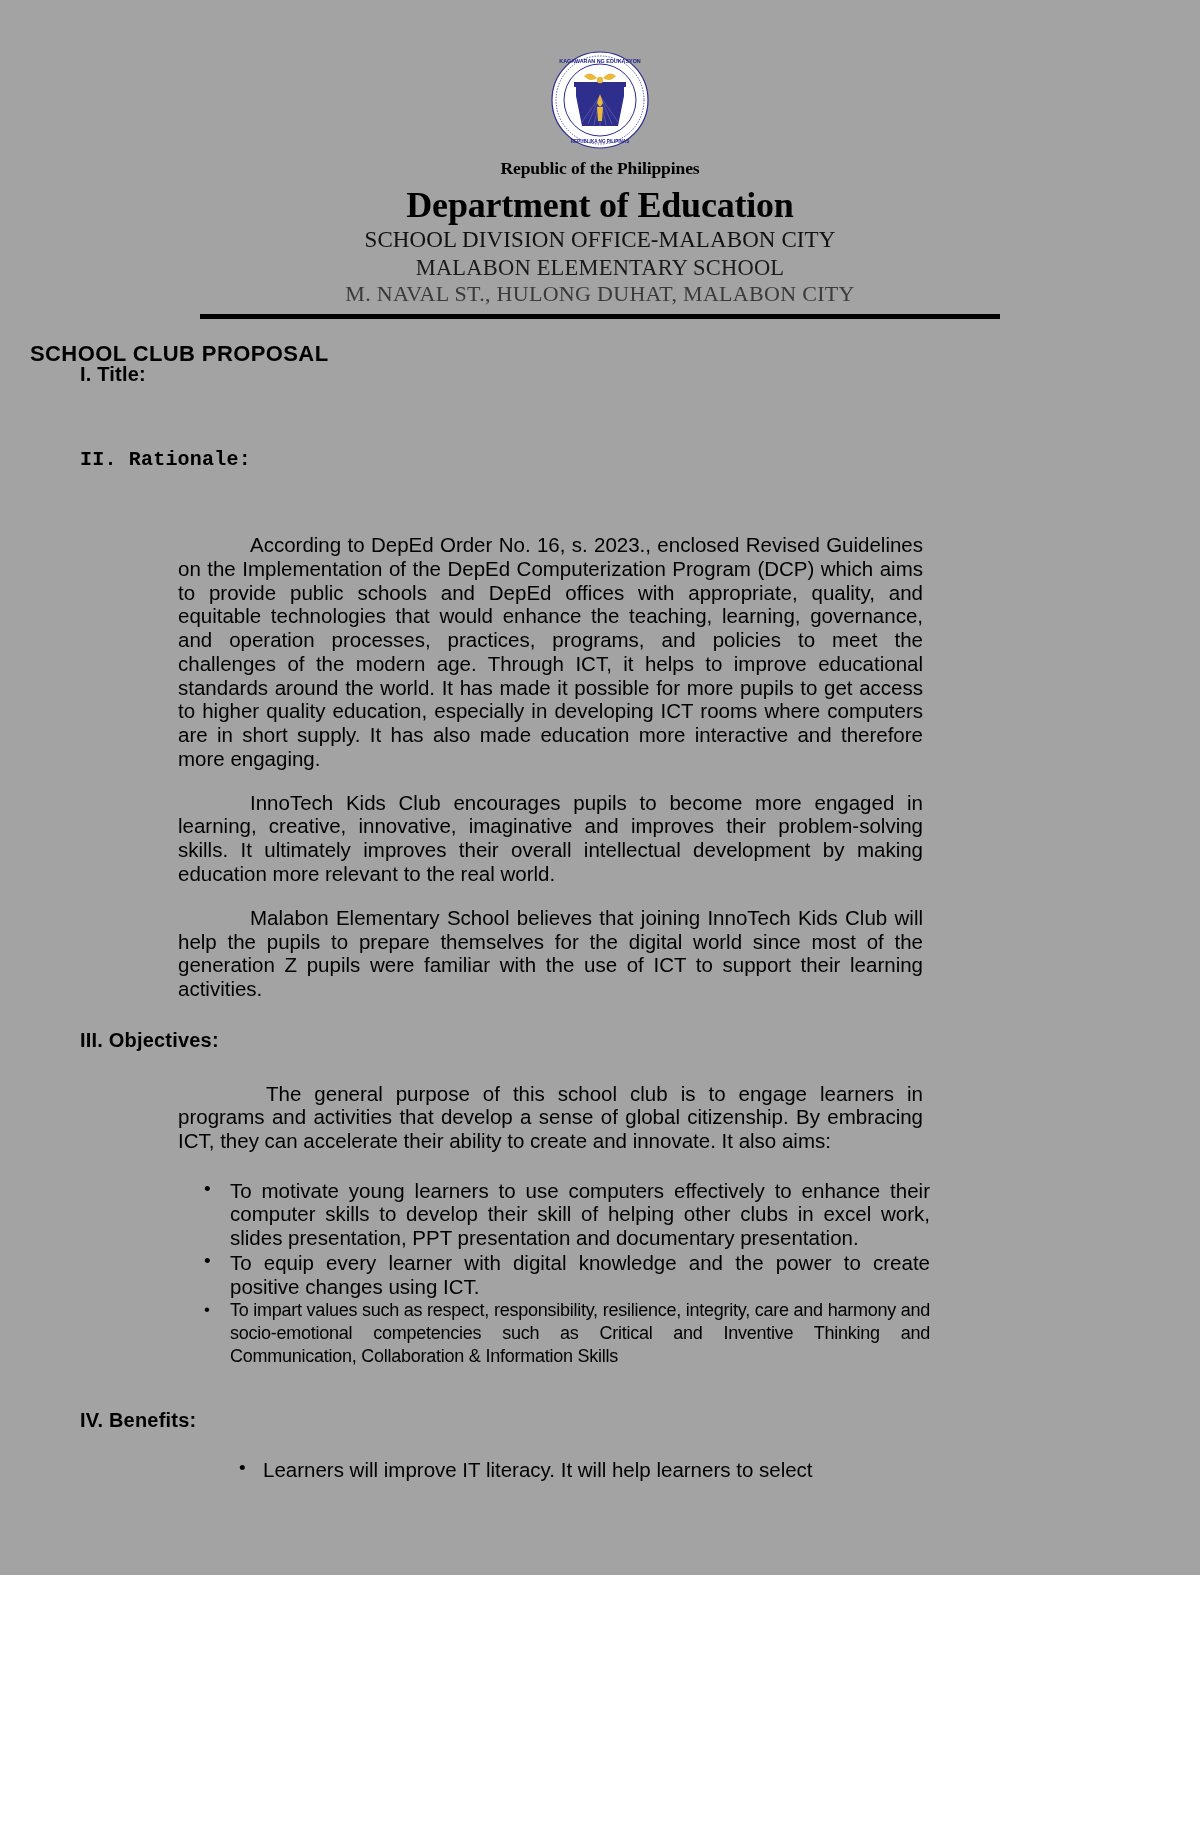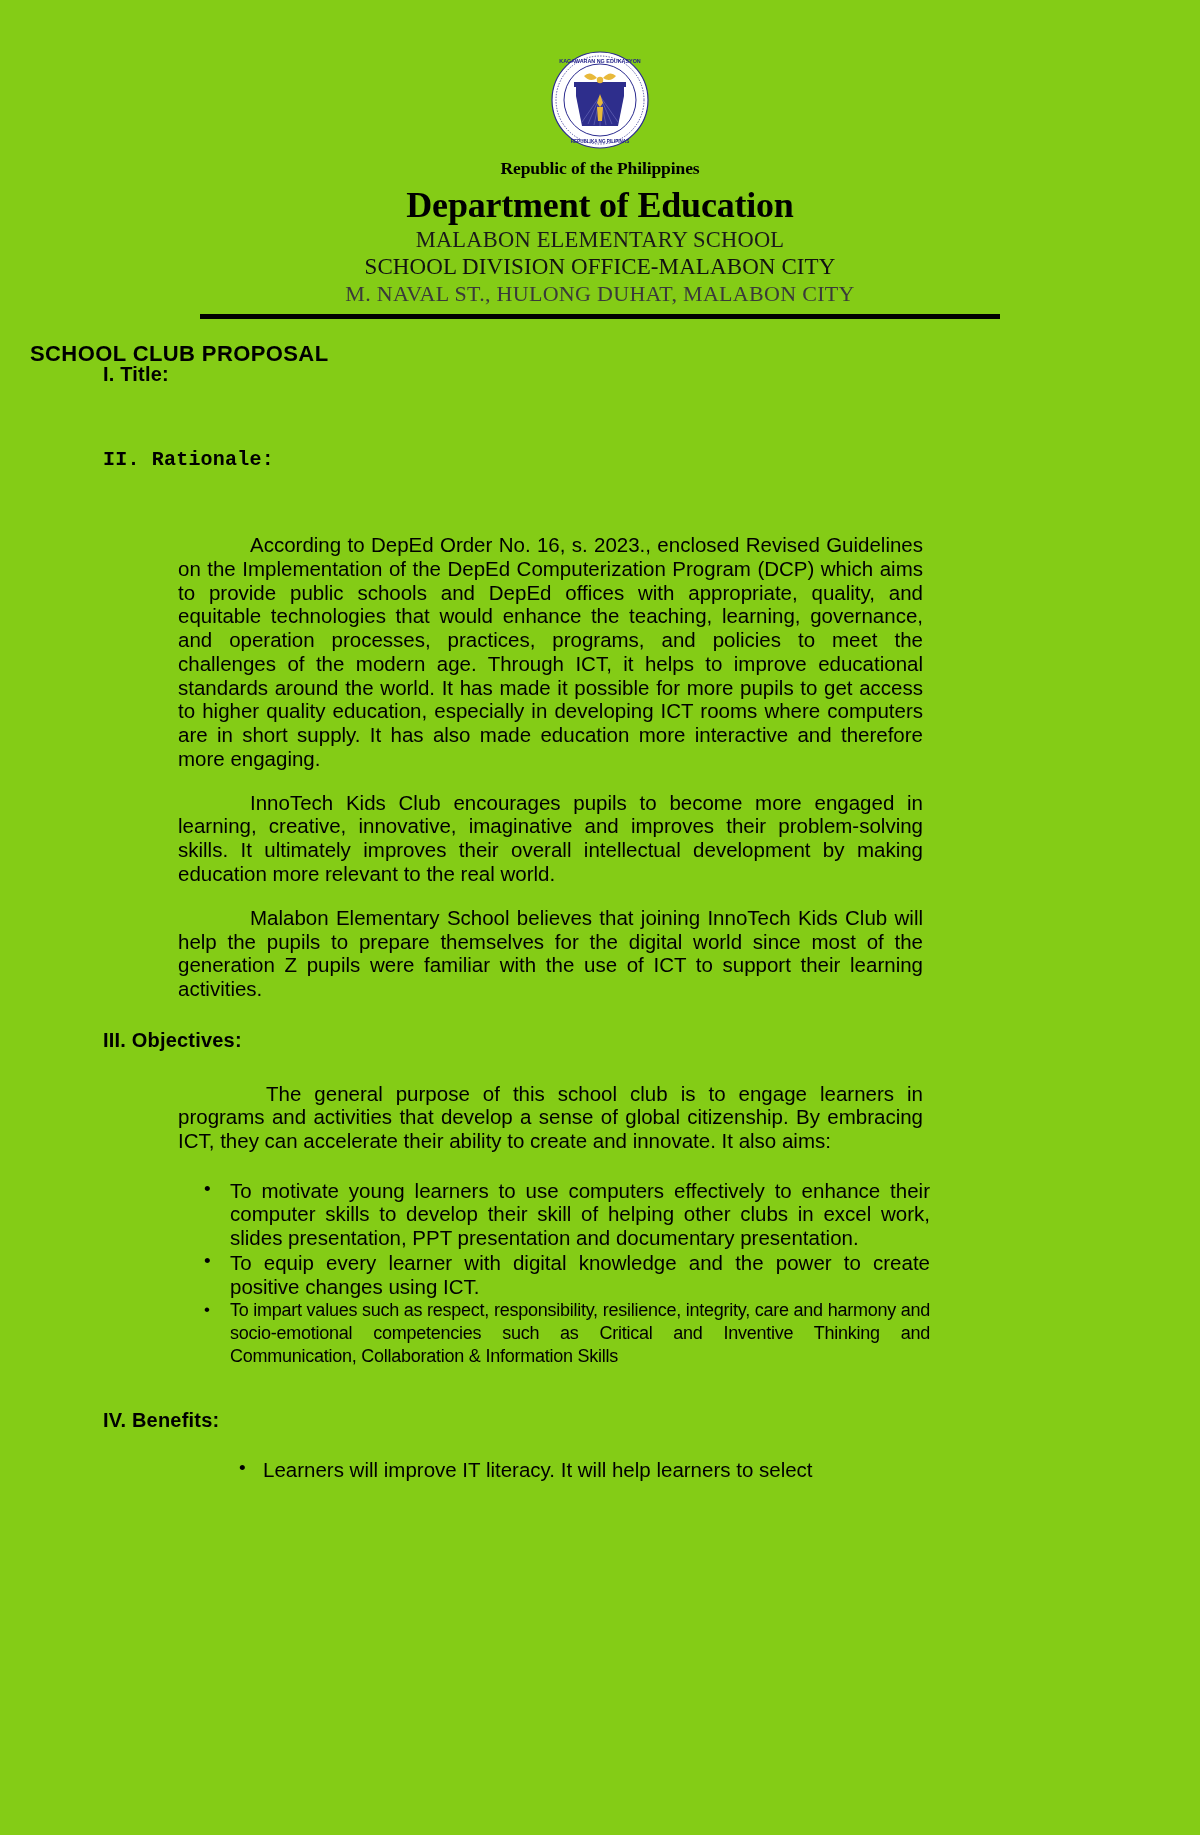--- a/index.html
+++ b/index.html
@@ -7,22 +7,22 @@
     padding: 0;
     background: #ffffff;
   }
   body {
     font-family: "Liberation Sans", sans-serif;
     color: #000000;
   }
   .page {
     position: relative;
     width: 1200px;
-    height: 1835px;
-    background: #84cc16;
+    height: 1575px;
+    background: #a3a3a3;
     overflow: hidden;
     box-sizing: border-box;
   }
 
   
   .letterhead {
     padding-top: 48px;
     text-align: center;
   }
   .seal-wrap {
@@ -98,21 +98,21 @@
     font-size: 22px;
     font-weight: bold;
     letter-spacing: 0.4px;
     margin-top: 22px;
     padding-left: 30px;
   }
   .section-head {
     font-size: 20px;
     font-weight: bold;
     letter-spacing: 0.2px;
-    margin-left: 103px;
+    margin-left: 80px;
   }
   .head-title {
     margin-top: -4px;
   }
   .club-name {
     text-align: center;
     font-size: 20.5px;
     letter-spacing: 0.3px;
     margin-top: 44px;
     padding-left: 30px;
@@ -208,22 +208,22 @@
         <path d="M34 26 q6 -6 13 2 q-7 5 -13 -2 z" fill="#e8b93a"></path>
         <path d="M66 26 q-6 -6 -13 2 q7 5 13 -2 z" fill="#e8b93a"></path>
         <circle cx="50" cy="30" r="3.2" fill="#e8b93a"></circle>
         <text x="50" y="13" font-family="Liberation Sans, sans-serif" font-size="5.4" fill="#22228a" text-anchor="middle" font-weight="bold">KAGAWARAN NG EDUKASYON</text>
         <text x="50" y="93" font-family="Liberation Sans, sans-serif" font-size="4.6" fill="#22228a" text-anchor="middle" font-weight="bold">REPUBLIKA NG PILIPINAS</text>
       </svg>
     </div>
 
     <div class="lh-line lh-republic">Republic of the Philippines</div>
     <div class="lh-line lh-deped">Department of Education</div>
+    <div class="lh-line lh-division">SCHOOL DIVISION OFFICE-MALABON CITY</div>
     <div class="lh-line lh-school">MALABON ELEMENTARY SCHOOL</div>
-    <div class="lh-line lh-division">SCHOOL DIVISION OFFICE-MALABON CITY</div>
     <div class="lh-line lh-address">M. NAVAL ST., HULONG DUHAT, MALABON CITY</div>
 
     <div class="rule"></div>
   </div>
 
   <div class="doc-body">
 
     <div class="centered-title">SCHOOL CLUB PROPOSAL</div>
 
     <div class="section-head head-title">I. Title:</div>

